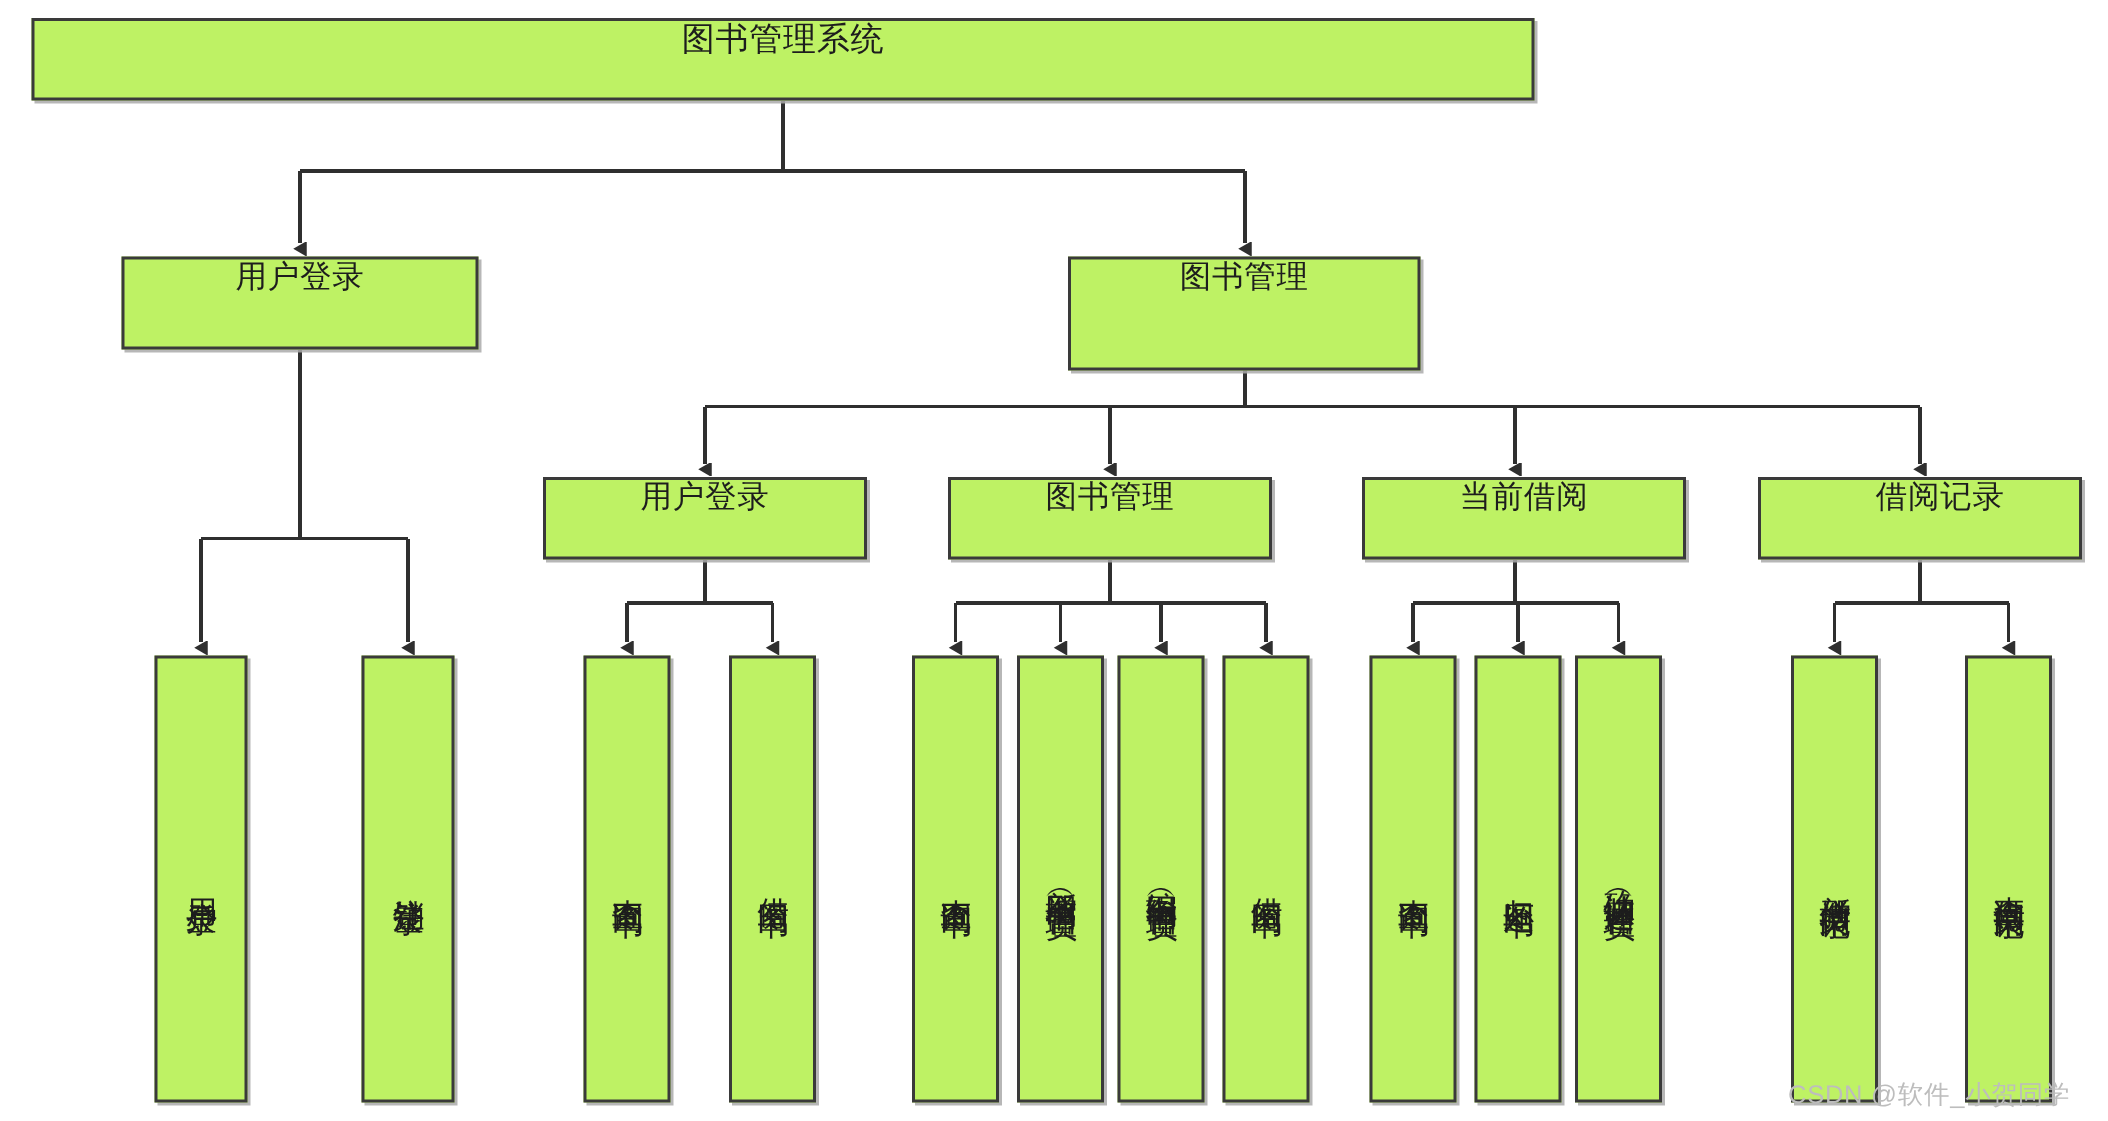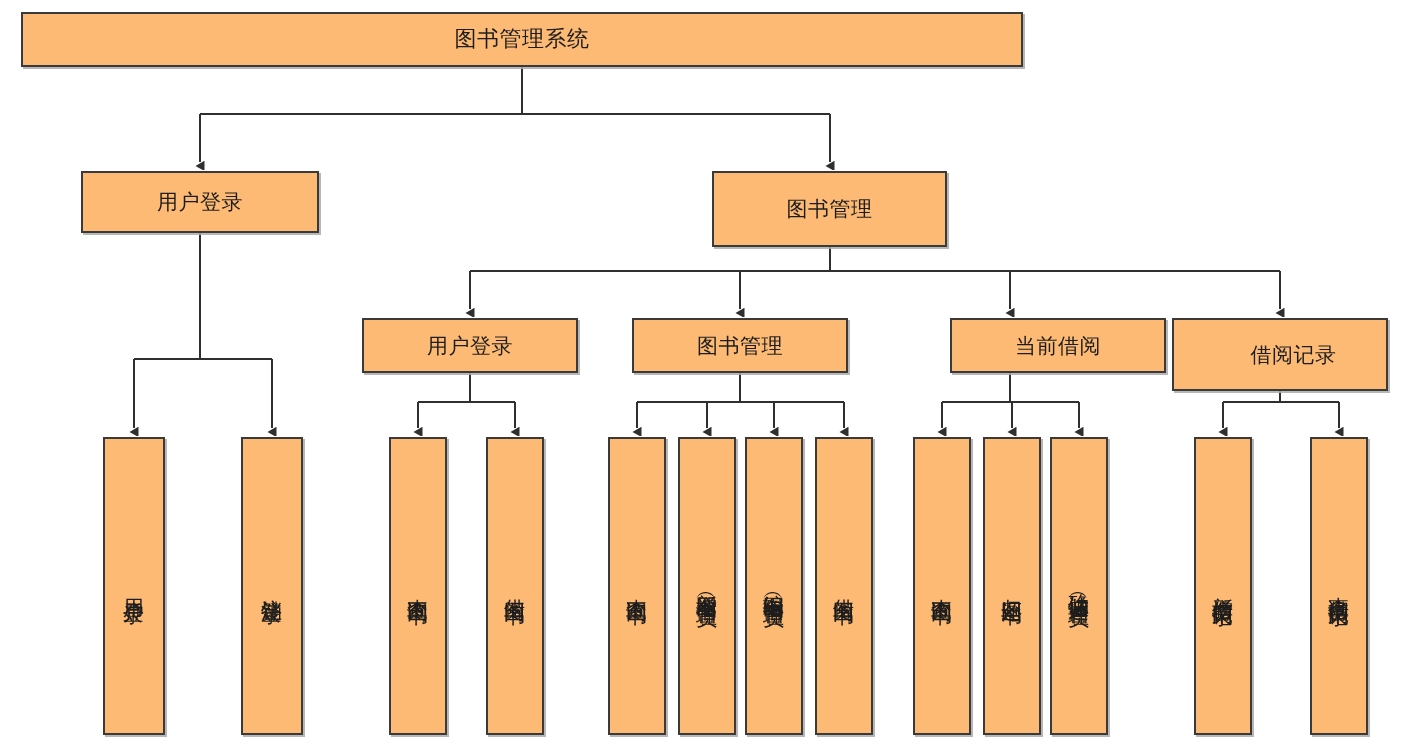--- a/index.html
+++ b/index.html
@@ -20,25 +20,24 @@
   #edges {
     position: absolute;
     left: 0;
     top: 0;
     width: 1405px;
     height: 747px;
   }
   .node {
     position: absolute;
     box-sizing: border-box;
-    background: #fdba74;
+    background: #bef264;
     border: 2px solid #3a3a3a;
     box-shadow: 2px 2px 0 0 rgba(170,170,170,0.85);
     display: flex;
-    align-items: center;
     justify-content: center;
     color: #1d1d1d;
   }
   .node .label {
     text-align: center;
     line-height: 1.12;
     letter-spacing: 0.5px;
   }
   .node.horizontal .label {
     writing-mode: horizontal-tb;
@@ -117,24 +116,24 @@
       </div>
       <div class="node horizontal" style="left: 712px; top: 171px; width: 235px; height: 76px;">
         <div class="label">图书管理</div>
       </div>
       <div class="node horizontal" style="left: 362px; top: 318px; width: 216px; height: 55px;">
         <div class="label">用户登录</div>
       </div>
       <div class="node horizontal" style="left: 632px; top: 318px; width: 216px; height: 55px;">
         <div class="label">图书管理</div>
       </div>
-      <div class="node horizontal" style="left: 950px; top: 318px; width: 216px; height: 55px;">
+      <div class="node horizontal" style="left: 908px; top: 318px; width: 216px; height: 55px;">
         <div class="label">当前借阅</div>
       </div>
-      <div class="node horizontal" style="left: 1172px; top: 318px; width: 216px; height: 73px; padding-left: 27px;">
+      <div class="node horizontal" style="left: 1172px; top: 318px; width: 216px; height: 55px; padding-left: 27px;">
         <div class="label">借阅记录</div>
       </div>
       <div class="node vertical" style="left: 103px; top: 437px; width: 62px; height: 298px;">
         <div class="label">用户登录</div>
       </div>
       <div class="node vertical" style="left: 241px; top: 437px; width: 62px; height: 298px;">
         <div class="label">注销登录</div>
       </div>
       <div class="node vertical" style="left: 389px; top: 437px; width: 58px; height: 298px;">
         <div class="label">查询图书</div>
@@ -164,14 +163,15 @@
         <div class="label">确认归还（管理员）</div>
       </div>
       <div class="node vertical" style="left: 1194px; top: 437px; width: 58px; height: 298px;">
         <div class="label">新增借阅记录</div>
       </div>
       <div class="node vertical" style="left: 1310px; top: 437px; width: 58px; height: 298px;">
         <div class="label">查询借阅记录</div>
       </div>
     </div>
 
+  <div class="watermark" style="left: 1192px; top: 718px;">CSDN @软件_小贺同学</div>
 
 </div>
 
 </body></html>

